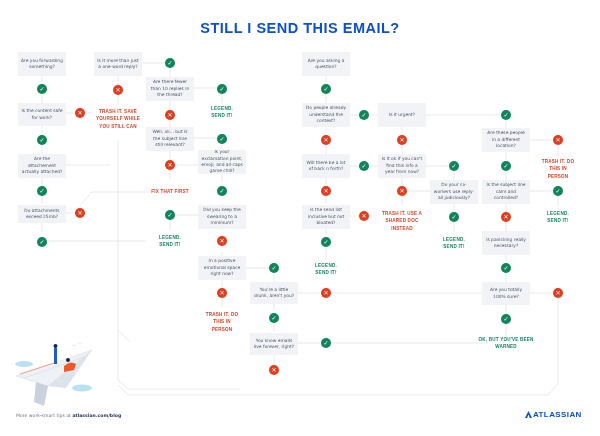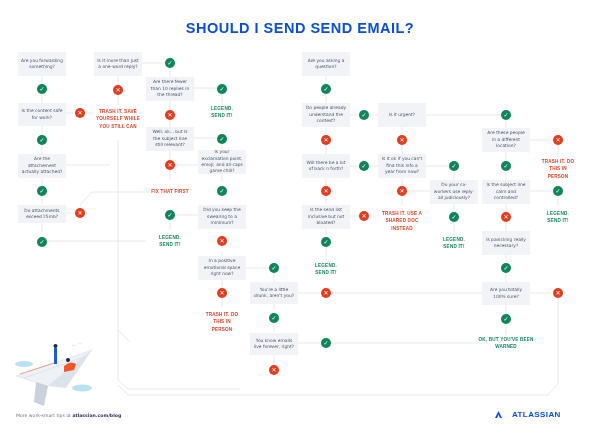--- a/index.html
+++ b/index.html
@@ -30,30 +30,30 @@
     font-size: 4.6px; line-height: 7.4px; text-align: center; letter-spacing: 0.2px;
   }
   .out.red { color: #e23d1f; }
   .out.green { color: #10855a; }
   .footer {
     position: absolute; left: 16px; top: 413px; font-size: 4.6px; color: #6b7280;
     font-family: "DejaVu Sans", sans-serif;
   }
   .footer b { color: #253858; font-weight: bold; }
   .brand {
-    position: absolute; left: 495px; top: 410px; font-family: "Liberation Sans", sans-serif;
+    position: absolute; left: 525px; top: 410px; font-family: "Liberation Sans", sans-serif;
     font-weight: bold; font-size: 8px; color: #0b4fd8; letter-spacing: 0.4px;
-    display: flex; align-items: center; gap: 10px;
+    display: flex; align-items: center; gap: 1px;
   }
   .illus { position: absolute; left: 14px; top: 340px; width: 82px; height: 70px; }
 </style>
 </head>
 <body>
 
-<div class="title">SHOULD I SEND SEND EMAIL?</div>
+<div class="title">STILL I SEND THIS EMAIL?</div>
 
 <svg class="lines" viewBox="0 0 600 436">
   <g stroke="#dfe3e8" stroke-width="0.8" fill="none">
 
     <line x1="42" y1="76" x2="42" y2="104"></line>
     <line x1="42" y1="124" x2="42" y2="154"></line>
     <line x1="42" y1="176" x2="42" y2="204"></line>
     <line x1="42" y1="222" x2="42" y2="232"></line>
     <line x1="66" y1="113" x2="93" y2="113"></line>
     <line x1="66" y1="165" x2="110" y2="165"></line>

